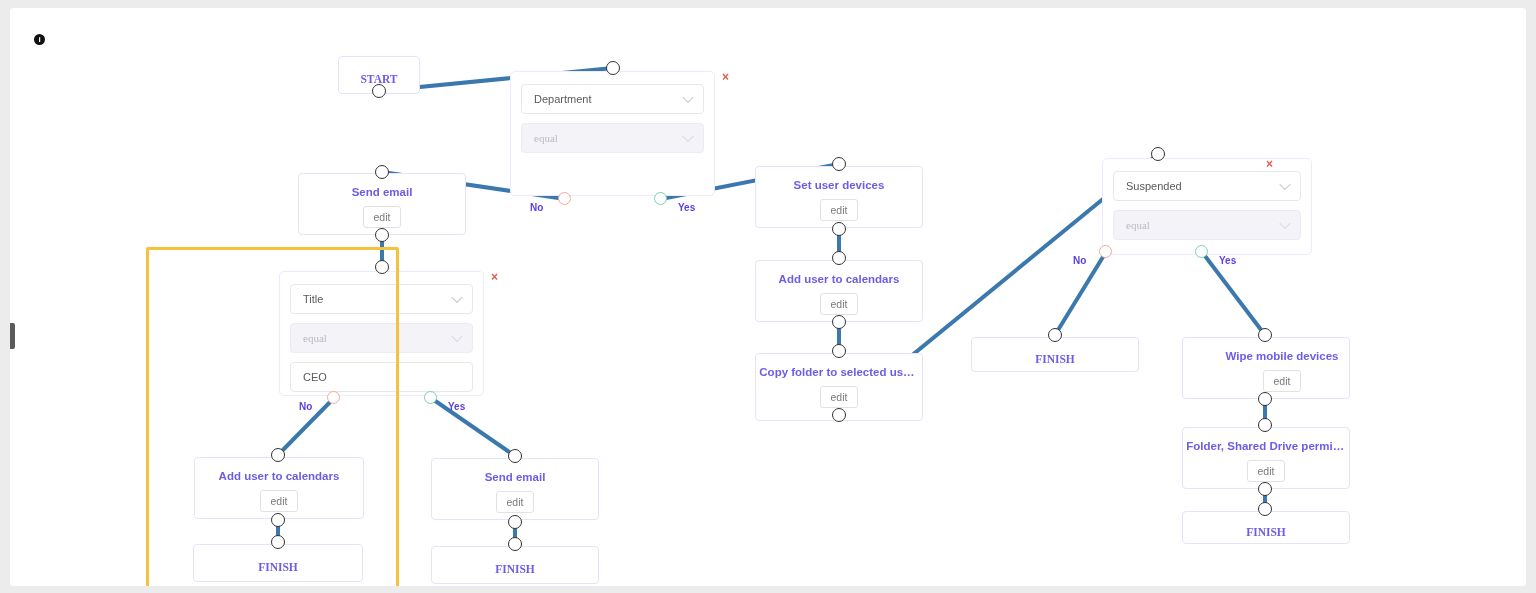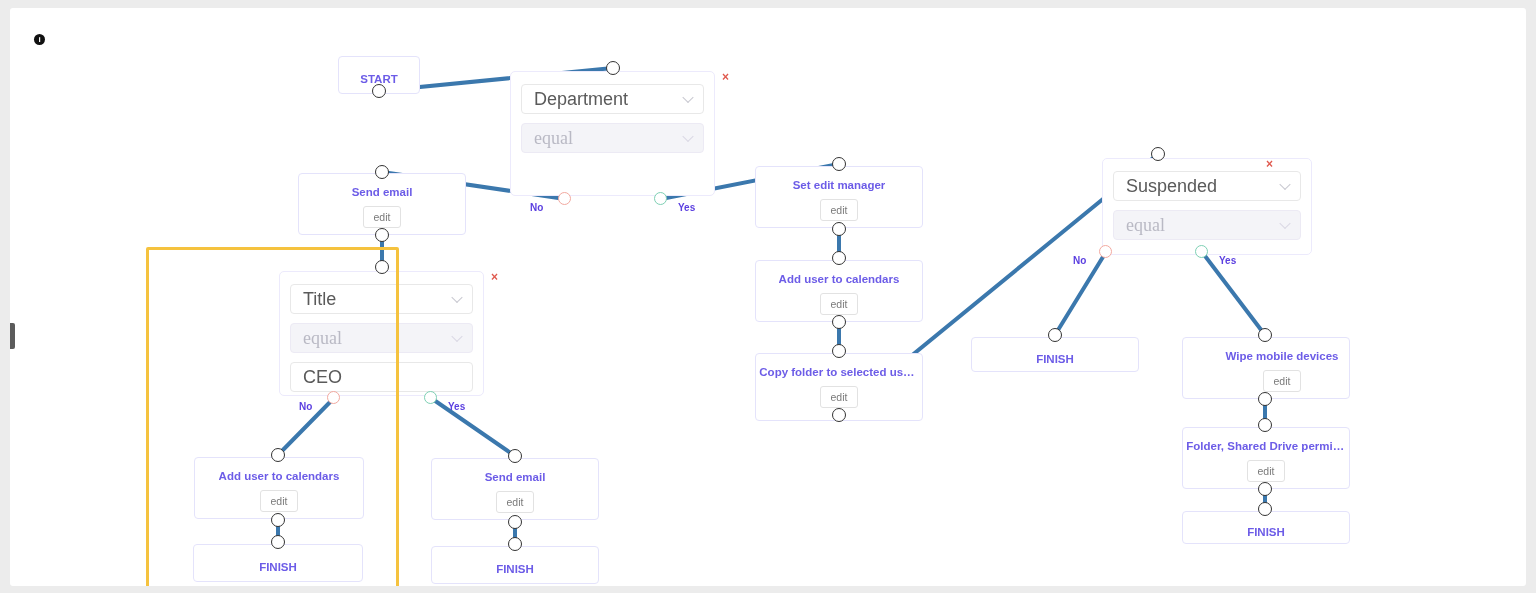--- a/index.html
+++ b/index.html
@@ -64,21 +64,21 @@
     font-size: 11.5px;
     font-weight: bold;
     margin-top: 12px;
     white-space: nowrap;
     overflow: hidden;
     text-overflow: ellipsis;
     max-width: 96%;
     text-align: center;
   }
   .node.terminal { justify-content: center; }
-  .node.terminal .node-title { margin-top: 8px; }
+  .node.terminal .node-title { margin-top: 8px; font-family: Liberation Serif, serif; }
   .edit-btn {
     margin-top: 8px;
     width: 38px; height: 22px;
     border: 1px solid #e2e2e2;
     border-radius: 3px;
     background: #fff;
     color: #7a7a7a;
     font-size: 10.5px;
     display: flex; align-items: center; justify-content: center;
     font-family: "Liberation Sans", sans-serif;
@@ -94,21 +94,21 @@
   }
   .cond-field {
     height: 30px;
     border: 1px solid #e8e8e8;
     border-radius: 4px;
     background: #fff;
     display: flex; align-items: center;
     padding: 0 12px;
     margin-bottom: 9px;
     color: #5a5a5a;
-    font-size: 18px;
+    font-size: 11px;
     position: relative;
   }
   .cond-field.muted {
     background: #f4f4f8;
     border-color: #eceaf4;
     color: #b9b9c4;
     font-family: Liberation Serif, serif;
   }
   .cond-field:last-child { margin-bottom: 0; }
   .chev {
@@ -205,21 +205,21 @@
           <div class="node-title">FINISH</div>
         </div>
         <div class="node" style="left: 421px; top: 450px; width: 168px; height: 62px;">
           <div class="node-title">Send email</div>
           <div class="edit-btn">edit</div>
         </div>
         <div class="node terminal" style="left: 421px; top: 538px; width: 168px; height: 38px;">
           <div class="node-title">FINISH</div>
         </div>
         <div class="node" style="left: 745px; top: 158px; width: 168px; height: 62px;">
-          <div class="node-title">Set edit manager</div>
+          <div class="node-title">Set user devices</div>
           <div class="edit-btn">edit</div>
         </div>
         <div class="node" style="left: 745px; top: 252px; width: 168px; height: 62px;">
           <div class="node-title">Add user to calendars</div>
           <div class="edit-btn">edit</div>
         </div>
         <div class="node" style="left: 745px; top: 345px; width: 168px; height: 68px;">
           <div class="node-title">Copy folder to selected user(s)</div>
           <div class="edit-btn">edit</div>
         </div>

